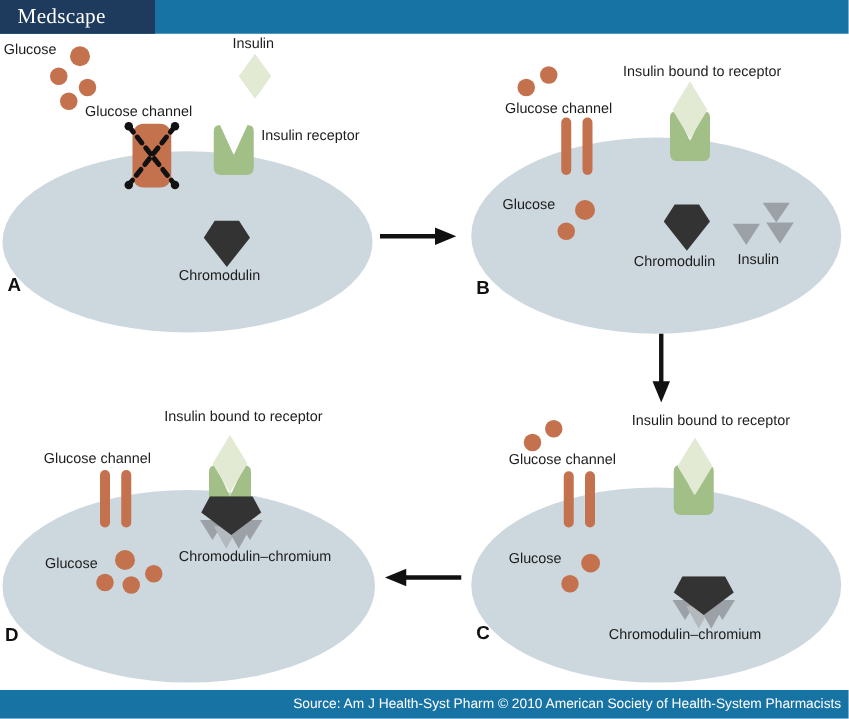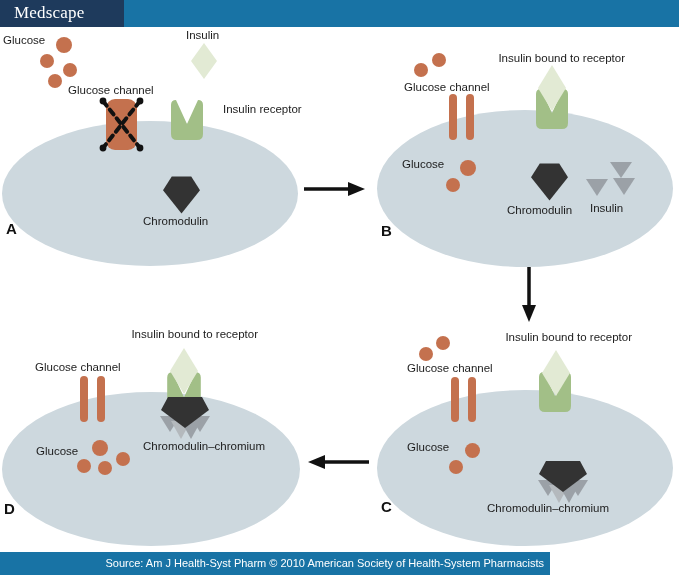--- a/index.html
+++ b/index.html
@@ -4,21 +4,21 @@
 <style>
   html,body{margin:0;padding:0;}
   body{font-family:"Liberation Sans","DejaVu Sans",sans-serif;background:#fff;}
   #stage{position:relative;width:679px;height:575px;background:#fff;overflow:hidden;}
 
   
   .topbar{position:absolute;left:0;top:0;width:679px;height:27px;background:var(--bar_teal,#1873a5);}
   .logoblock{position:absolute;left:0;top:0;width:124px;height:27px;background:var(--logo_navy,#1e3a5c);}
   .logotext{position:absolute;left:14px;top:0;height:27px;line-height:26px;color:#fff;
             font-family:"Liberation Serif","DejaVu Serif",serif;font-size:17px;letter-spacing:.2px;}
-  .botbar{position:absolute;left:0;top:552px;width:550px;height:23px;background:var(--bar_teal,#1873a5);}
+  .botbar{position:absolute;left:0;top:552px;width:679px;height:23px;background:var(--bar_teal,#1873a5);}
   .srctext{position:absolute;right:6px;top:0;height:23px;line-height:23px;color:#fff;font-size:11px;white-space:nowrap;}
 
   
   .lbl{position:absolute;font-size:11.5px;color:#1c1c1c;white-space:nowrap;}
   .lbl.ctr{text-align:right;}
   .letter{position:absolute;font-size:15px;font-weight:bold;color:#111;}
   .cell{position:absolute;background:var(--cell,#cdd8de);border-radius:50%;}
   .gc{position:absolute;background:var(--glucose_orange,#c4714e);border-radius:50%;width:14px;height:14px;}
   .bar{position:absolute;background:var(--glucose_orange,#c4714e);width:8px;border-radius:4px;}
   .chanrect{position:absolute;background:var(--glucose_orange,#c4714e);border-radius:9px;}
@@ -64,21 +64,21 @@
       <line class="xline" x1="44" y1="9" x2="7" y2="56"></line>
       <circle class="arrow-fill" cx="7" cy="9" r="3.4"></circle>
         <circle class="arrow-fill" cx="44" cy="9" r="3.4"></circle>
       <circle class="arrow-fill" cx="7" cy="56" r="3.4"></circle>
         <circle class="arrow-fill" cx="44" cy="56" r="3.4"></circle>
     </svg>
 
     <svg style="left:167px;top:96px;" width="40" height="44" viewBox="0 0 40 44">
       <path class="receptor-fill" d="M4,9 Q4,4 9,4 L20,28 L31,4 Q36,4 36,9 L36,38 Q36,44 30,44 L10,44 Q4,44 4,38 Z"></path>
     </svg>
-    <span class="lbl" style="left:223px;top:103px;">Insulin receptor</span>
+    <span class="lbl" style="left:209px;top:103px;">Insulin receptor</span>
 
     <svg style="left:163px;top:176px;" width="37" height="38" viewBox="0 0 38 38">
       <polygon class="penta-fill" points="9,0 29,0 38,14 19,38 0,14"></polygon>
     </svg>
     <span class="lbl" style="left:143px;top:215px;">Chromodulin</span>
 
     <span class="letter" style="left:6px;top:220px;">A</span>
   </div>
 
   <svg style="left:303px;top:181px;" width="62" height="16" viewBox="0 0 62 16">

